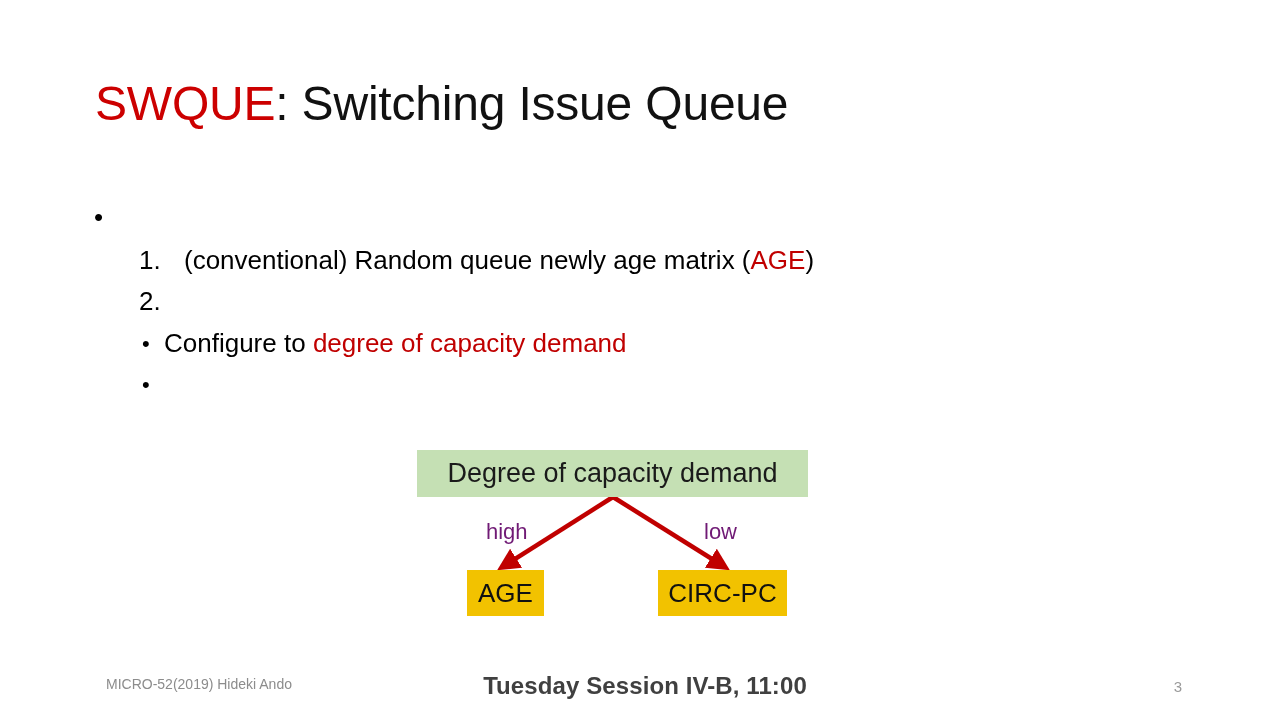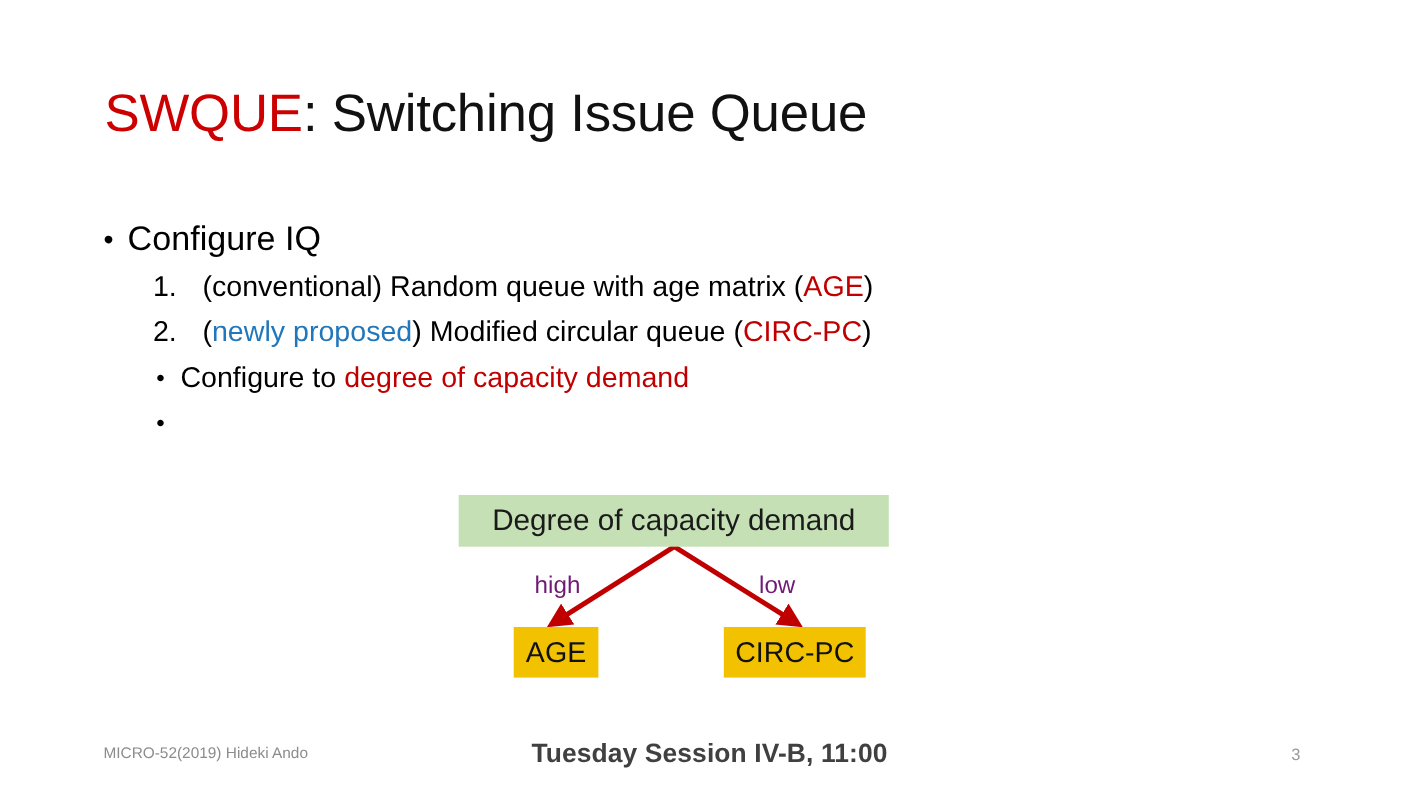--- a/index.html
+++ b/index.html
@@ -130,26 +130,26 @@
   .box-age      { left: 67px;  top: 130px; width: 77px; }
   .box-circpc   { left: 258px; top: 130px; width: 129px; }
 
   .edge-label {
     position: absolute;
     font-size: 22px;
     color: #701a75;
     white-space: nowrap;
   }
   .label-high { left: 86px;  top: 79px; }
-  .label-low  { left: 290px; top: 79px; }
+  .label-low  { left: 304px; top: 79px; }
 
   
   .footer-left {
     position: absolute;
-    left: 94px;
+    left: 106px;
     top: 676px;
     font-size: 14px;
     color: #8C8C8C;
     white-space: nowrap;
   }
   .footer-center {
     position: absolute;
     left: 0;
     right: 0;
     top: 672px;
@@ -176,33 +176,31 @@
 <div class="slide">
 
   <div class="title">
     <span class="brand">SWQUE</span><span class="rest">: Switching Issue Queue</span>
   </div>
 
   <div class="body-block">
 
     <div class="lvl1">
       <span class="dot">•</span>
-      <span class="txt">Configure IQ</span>
     </div>
 
     <div class="numlist">
 
       <div class="numitem">
         <span class="num">1.</span>
-        <span class="txt"><span>(conventional) Random queue with age matrix (</span><span class="red">AGE</span><span>)</span></span>
+        <span class="txt"><span>(conventional) Random queue newly age matrix (</span><span class="red">AGE</span><span>)</span></span>
       </div>
 
       <div class="numitem">
         <span class="num">2.</span>
-        <span class="txt"><span>(</span><span class="blue">newly proposed</span><span>) Modified circular queue (</span><span class="red">CIRC-PC</span><span>)</span></span>
       </div>
 
     </div>
 
     <div class="sublist">
 
       <div class="subitem">
         <span class="dot">•</span>
         <span class="txt"><span>Configure to </span><span class="red">degree of capacity demand</span><span></span></span>
       </div>

